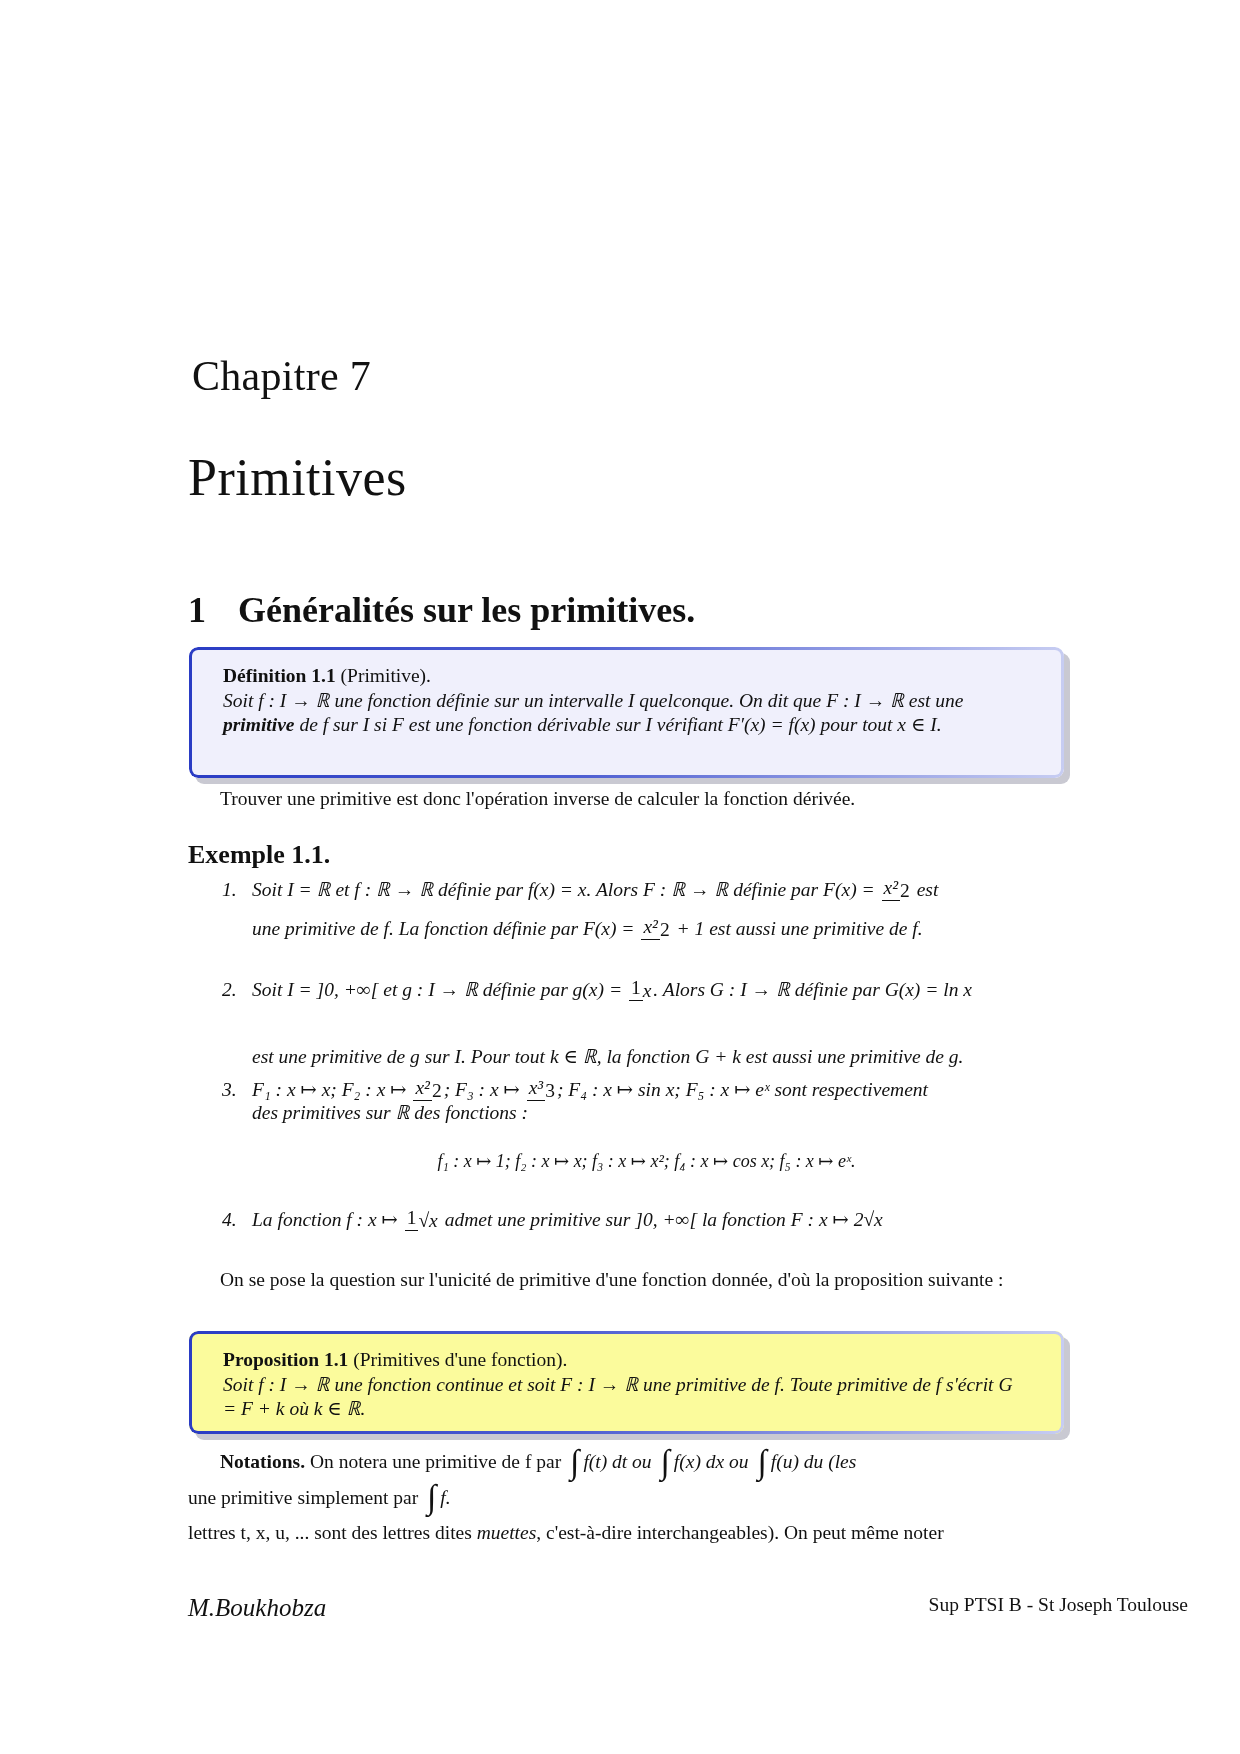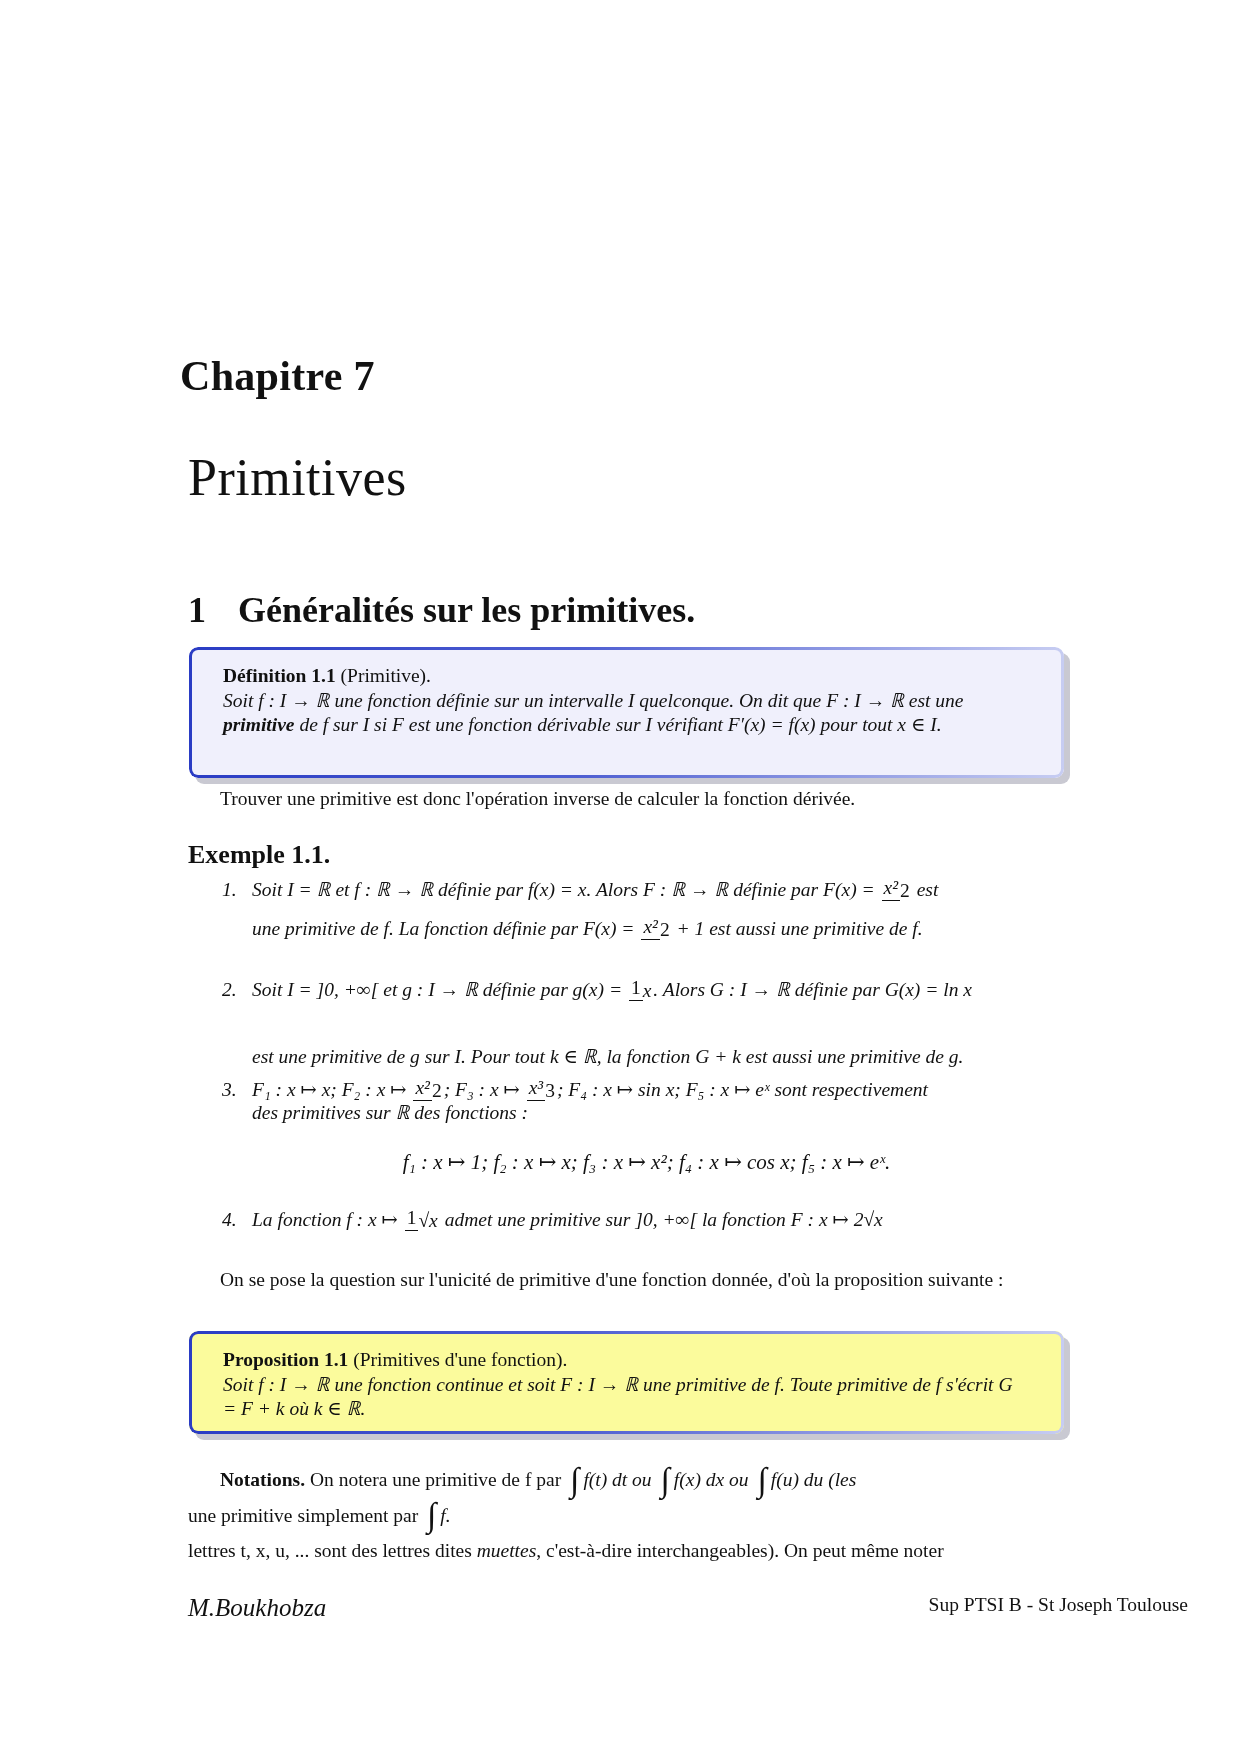--- a/index.html
+++ b/index.html
@@ -1,19 +1,19 @@
 <!DOCTYPE html>
 <html><head>
 <meta charset="utf-8">
 <style>
   html, body { margin: 0; padding: 0; background: #ffffff; }
   body { width: 1240px; height: 1754px; position: relative; overflow: hidden;
          font-family: "Liberation Serif", "DejaVu Serif", serif; color: #111; }
   .abs { position: absolute; }
-  .chap { left: 180px; top: 352px; font-size: 42px; letter-spacing: 0.3px; font-weight: bold; }
+  .chap { left: 192px; top: 352px; font-size: 42px; letter-spacing: 0.3px; }
   .title { left: 188px; top: 448px; font-size: 52px; letter-spacing: 0.5px; }
   .sec { left: 188px; top: 589px; font-size: 36px; font-weight: bold; }
   .sec .num { display: inline-block; width: 50px; }
   .box { position: absolute; left: 189px; width: 875px; border-radius: 9px;
          border: 3px solid transparent;
          box-shadow: 6px 6px 0 #c9c9d2; box-sizing: border-box; }
   .box::before { content: ""; position: absolute; inset: -3px; border-radius: 9px; padding: 3px;
          background: linear-gradient(90deg, #2a3cc4 0%, #4f5fd2 45%, #c7cdf2 100%);
          -webkit-mask: linear-gradient(#000 0 0) content-box, linear-gradient(#000 0 0);
          -webkit-mask-composite: xor; mask-composite: exclude; pointer-events: none; }
@@ -27,21 +27,21 @@
   .indent { text-indent: 32px; }
   .ex-head { left: 188px; top: 840px; font-size: 26px; font-weight: bold; }
   .item { position: absolute; left: 224px; width: 845px; font-size: 19.5px; font-style: italic; line-height: 29px; }
   .item .n { position: absolute; left: -2px; }
   .item .t { margin-left: 28px; display: block; }
   .frac { display: inline-flex; flex-direction: row; vertical-align: middle; text-align: center;
           font-style: normal; line-height: 1; margin: 0 2px; position: relative; top: -2px; }
   .frac .nu { border-bottom: 1px solid #111; padding: 0 2px 2px; }
   .frac .de { padding-top: 3px; }
   .frac i { font-style: italic; }
-  .centered { position: absolute; left: 224px; width: 845px; text-align: center; font-size: 21px; font-style: italic; }
+  .centered { position: absolute; left: 224px; width: 845px; text-align: center; font-size: 18px; font-style: italic; }
   .int { font-size: 34px; font-style: italic; vertical-align: middle; position: relative; top: -2px; margin: 0 4px; }
   .footer-left { left: 188px; top: 1594px; font-size: 25px; font-style: italic; }
   .footer-right { right: 52px; top: 1594px; font-size: 19.5px; text-align: center; }
 </style>
 </head>
 <body>
 
 <div class="abs chap">Chapitre 7</div>
 <div class="abs title">Primitives</div>
 
@@ -124,21 +124,21 @@
 <div class="para indent" style="top:1266px;">On se pose la question sur l'unicité de primitive d'une fonction donnée, d'où la proposition suivante :</div>
 
 <div class="box propbox">
   <div class="inner">
     <div><span class="head-bold">Proposition 1.1</span> <span>(Primitives d'une fonction).</span></div>
     <div class="it">Soit f : I → ℝ une fonction continue et soit F : I → ℝ une primitive de f. Toute primitive de f s'écrit G = F + k où k ∈ ℝ.</div>
   </div>
 </div>
 
 <div class="para" style="top:1445px; line-height:34px;">
-  <div style="text-indent:32px;margin-top:18px;">
+  <div style="text-indent:32px;">
     <span class="b">Notations.</span>
     <span>On notera une primitive de f par</span>
     <span class="int">∫</span><span class="it">f(t) dt ou</span>
     <span class="int">∫</span><span class="it">f(x) dx ou</span>
     <span class="int">∫</span><span class="it">f(u) du (les</span>
   </div>
   <div><span>une primitive simplement par</span> <span class="int">∫</span><span class="it">f.</span></div>
   <div><span>lettres t, x, u, ... sont des lettres dites </span><span class="it">muettes</span><span>, c'est-à-dire interchangeables). On peut même noter</span></div>
 </div>
 

